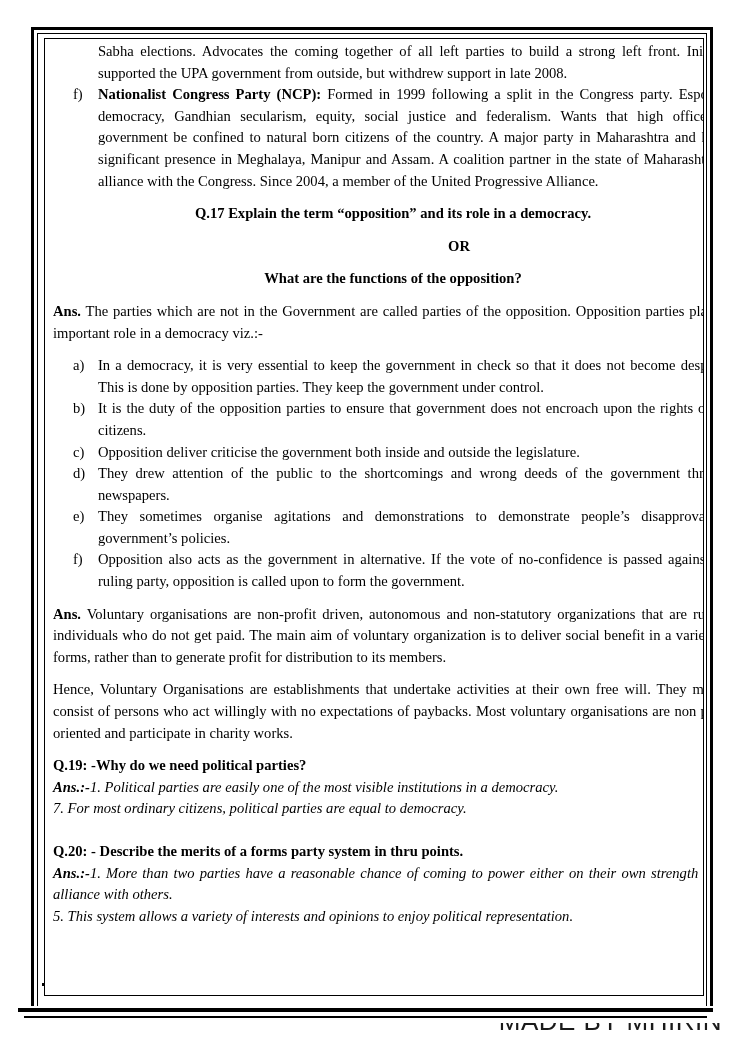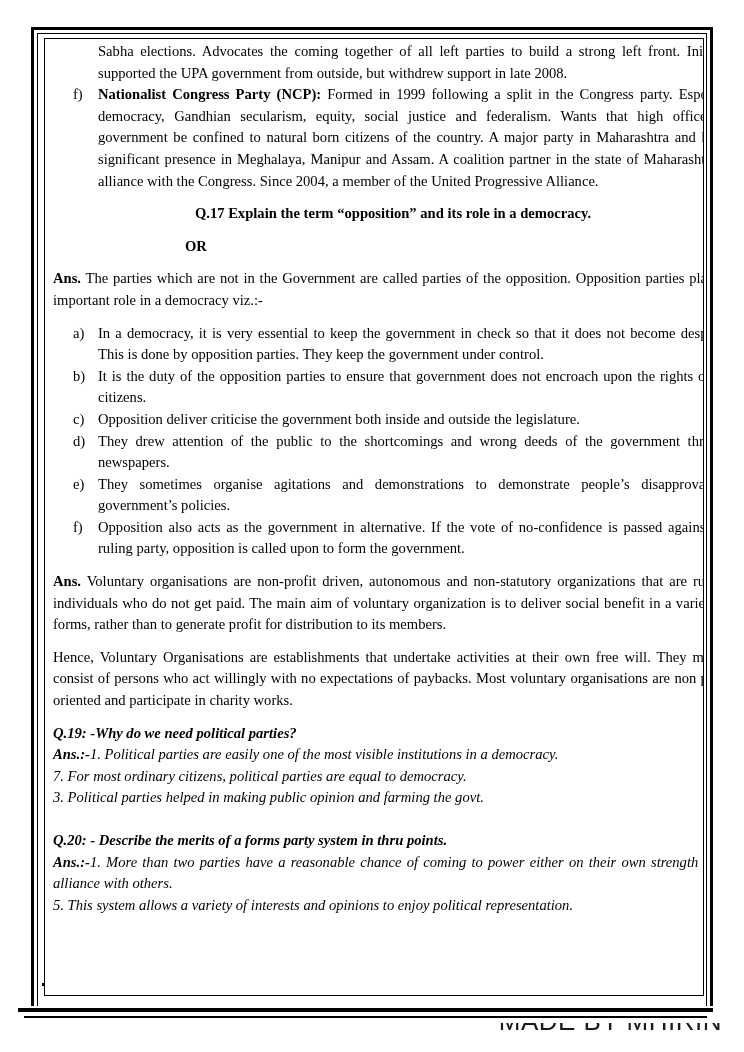--- a/index.html
+++ b/index.html
@@ -75,25 +75,24 @@
   }
   .heading {
     font-weight: bold;
     margin-bottom: 11px;
     text-align: center;
   }
   .heading-tight {
     font-weight: bold;
     text-align: left;
     margin-bottom: 0;
-    font-style: italic;
   }
   .or-line {
     font-weight: bold;
-    text-align: left;
+    text-align: center;
     padding-left: 132px;
     margin-bottom: 11px;
   }
   b, .b { font-weight: bold; }
 
   
   ol.alpha {
     margin: 0 0 11px 0;
     padding: 0;
     list-style: none;
@@ -187,20 +186,21 @@
       <li>
         <span class="marker">f)</span>
         <b>Nationalist Congress Party (NCP):</b><span> Formed in 1999 following a split in the Congress party. Espouses democracy, Gandhian secularism, equity, social justice and federalism. Wants that high offices in government be confined to natural born citizens of the country. A major party in Maharashtra and has a significant presence in Meghalaya, Manipur and Assam. A coalition partner in the state of Maharashtra in alliance with the Congress. Since 2004, a member of the United Progressive Alliance.</span>
       </li>
     </ol>
 
     <p class="heading">Q.17 Explain the term “opposition” and its role in a democracy.</p>
 
     <p class="or-line">OR</p>
 
+    <p class="heading">What are the functions of the opposition?</p>
 
     <p class="para"><b>Ans.</b><span> The parties which are not in the Government are called parties of the opposition. Opposition parties play an important role in a democracy viz.:-</span></p>
 
     <ol class="alpha">
       <li>
         <span class="marker">a)</span>
         <span>In a democracy, it is very essential to keep the government in check so that it does not become despotic. This is done by opposition parties. They keep the government under control.</span>
       </li>
       <li>
         <span class="marker">b)</span>
@@ -227,21 +227,20 @@
 
     <p class="para"><b>Ans.</b><span> Voluntary organisations are non-profit driven, autonomous and non-statutory organizations that are run by individuals who do not get paid. The main aim of voluntary organization is to deliver social benefit in a variety of forms, rather than to generate profit for distribution to its members.</span></p>
 
     <p class="para">Hence, Voluntary Organisations are establishments that undertake activities at their own free will. They mainly consist of persons who act willingly with no expectations of paybacks. Most voluntary organisations are non profit oriented and participate in charity works.</p>
 
     <p class="heading-tight">Q.19: -Why do we need political parties?</p>
 
     <p class="numline"><b>Ans.:-</b><span>1. Political parties are easily one of the most visible institutions in a democracy.</span></p>
 
     <p class="numline">7. For most ordinary citizens, political parties are equal to democracy.</p>
-    <p class="numline">3. Political parties helped in making public opinion and farming the govt.</p>
 
     <div style="height:21px"></div>
 
     <p class="heading-tight">Q.20: - Describe the merits of a forms party system in thru points.</p>
 
     <p class="numline"><b>Ans.:-</b><span>1. More than two parties have a reasonable chance of coming to power either on their own strength or in alliance with others.</span></p>
 
     <p class="numline">5. This system allows a variety of interests and opinions to enjoy political representation.</p>
 
   </div>

